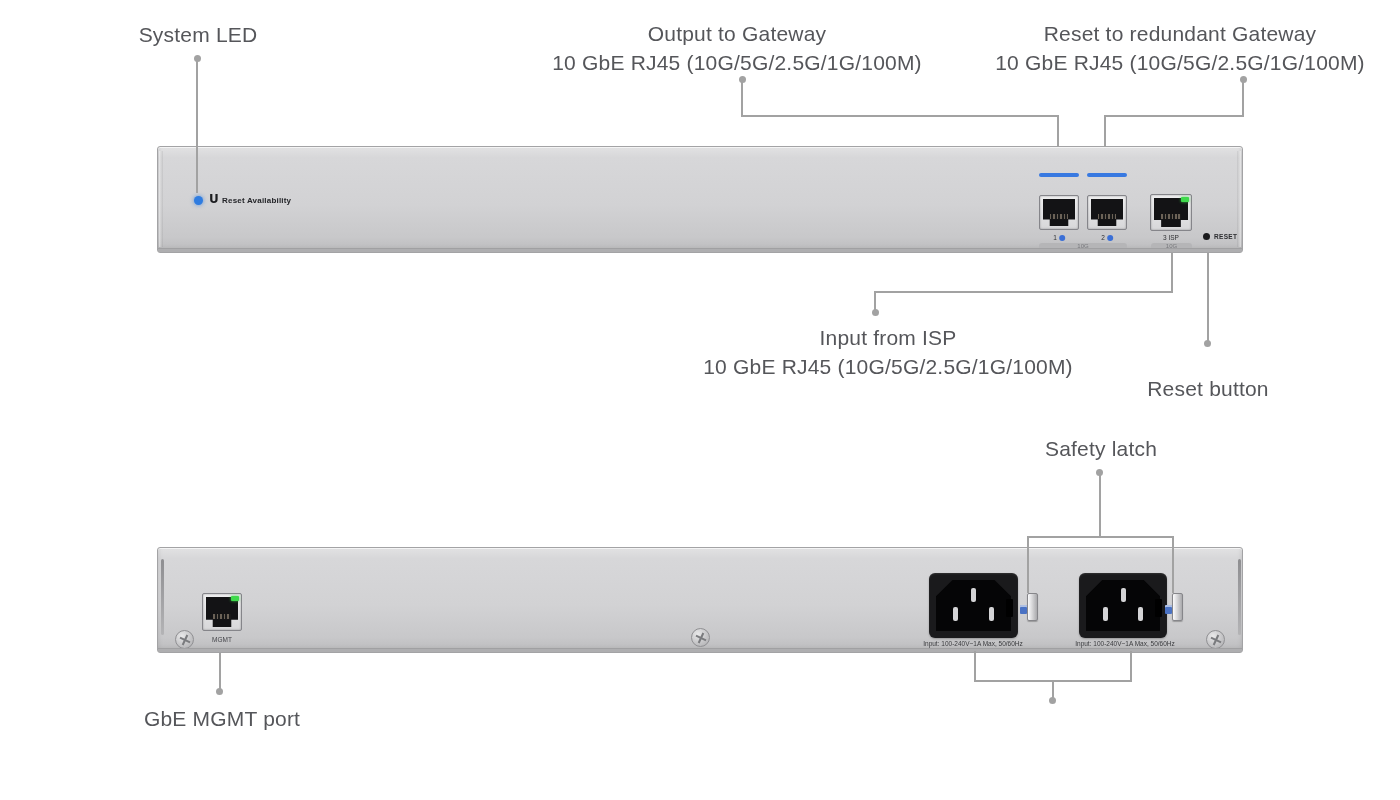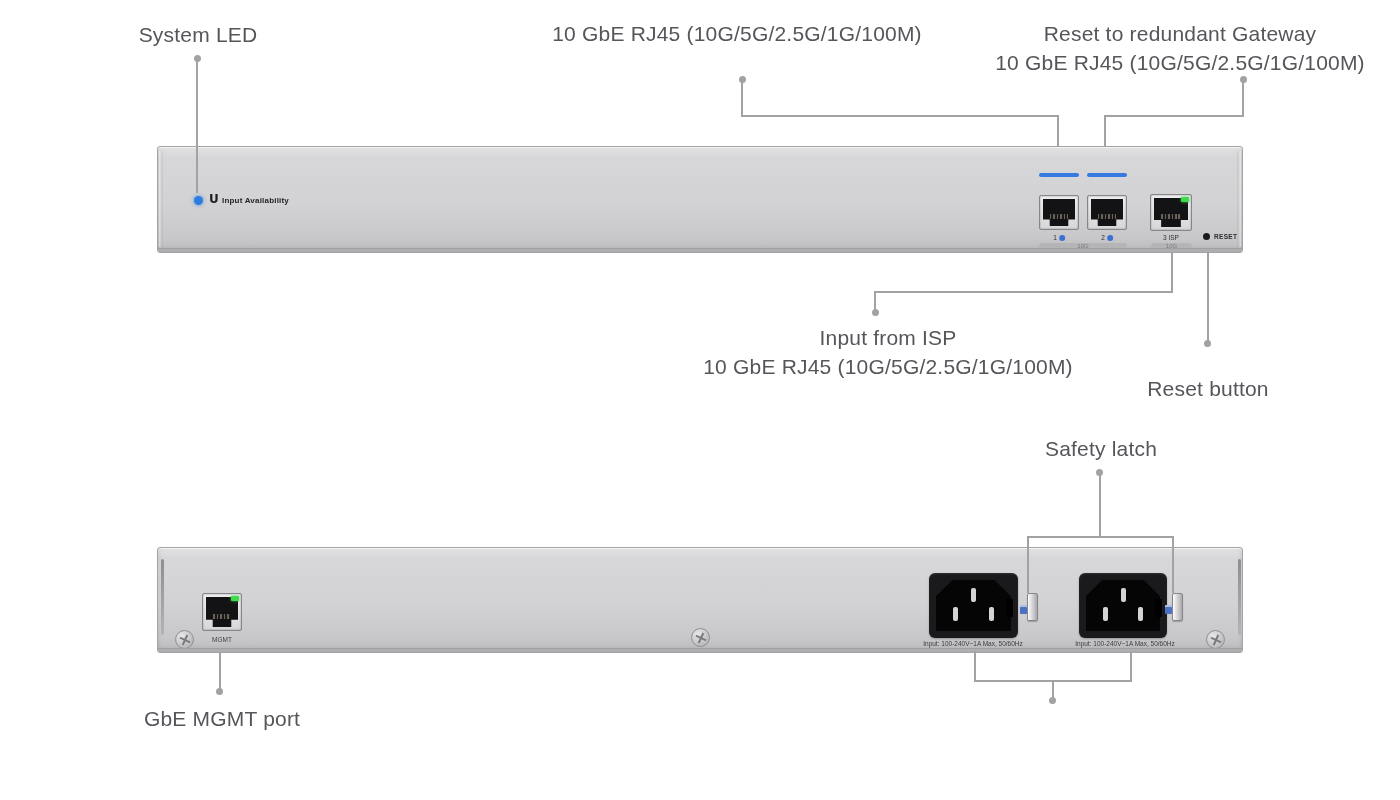--- a/index.html
+++ b/index.html
@@ -94,20 +94,21 @@
                background:#4a72c4; box-shadow:inset 0 2px 0 rgba(255,255,255,.55); }
 </style>
 </head>
 <body>
 
 <div class="stage">
 
   <div class="lbl" style="left:198px; top:20px;">System LED</div>
 
   <div class="lbl" style="left:737px; top:19px;">
+    <div>Output to Gateway</div>
     <div>10 GbE RJ45 (10G/5G/2.5G/1G/100M)</div>
   </div>
 
   <div class="lbl" style="left:1180px; top:19px;">
     <div>Reset to redundant Gateway</div>
     <div>10 GbE RJ45 (10G/5G/2.5G/1G/100M)</div>
   </div>
 
   <div class="lbl" style="left:888px; top:323px;">
     <div>Input from ISP</div>
@@ -158,21 +159,21 @@
   <div class="cl" style="left:974px; top:680px; width:158px; height:2px;"></div>
   <div class="cl" style="left:1052px; top:680px; width:2px; height:19px;"></div>
   <div class="dot" style="left:1049px; top:697px;"></div>
 
   <div class="chassis chassis-front">
     <div class="edge-bevel" style="left:1px;"></div>
     <div class="edge-bevel" style="right:1px; transform:scaleX(-1);"></div>
 
     <div class="sysled"></div>
     <span class="ulogo">U</span>
-    <span class="brand">Input Availability</span>
+    <span class="brand">Reset Availability</span>
 
     <div class="blue-line" style="left:881px;"></div>
     <div class="blue-line" style="left:929px;"></div>
 
     <div class="bezel" style="left:881px; top:48px;">
       <div class="rj45">
           <div class="pins"></div>
         </div>
     </div>
 

